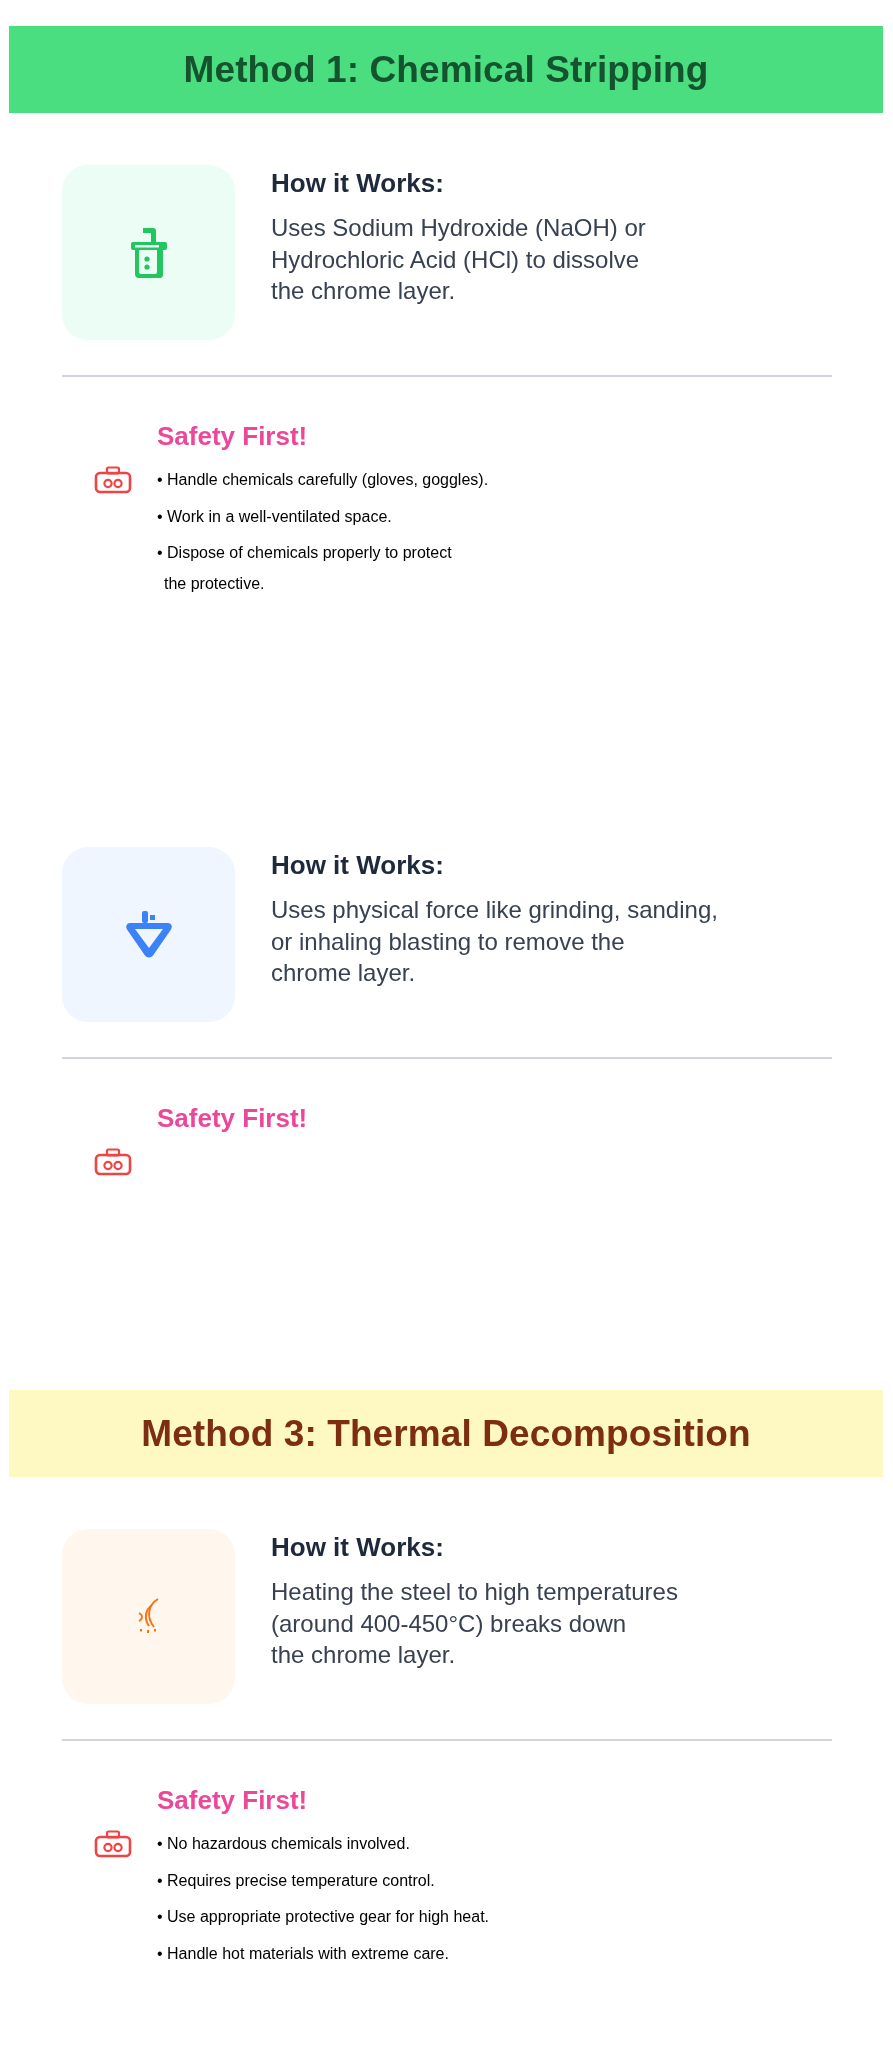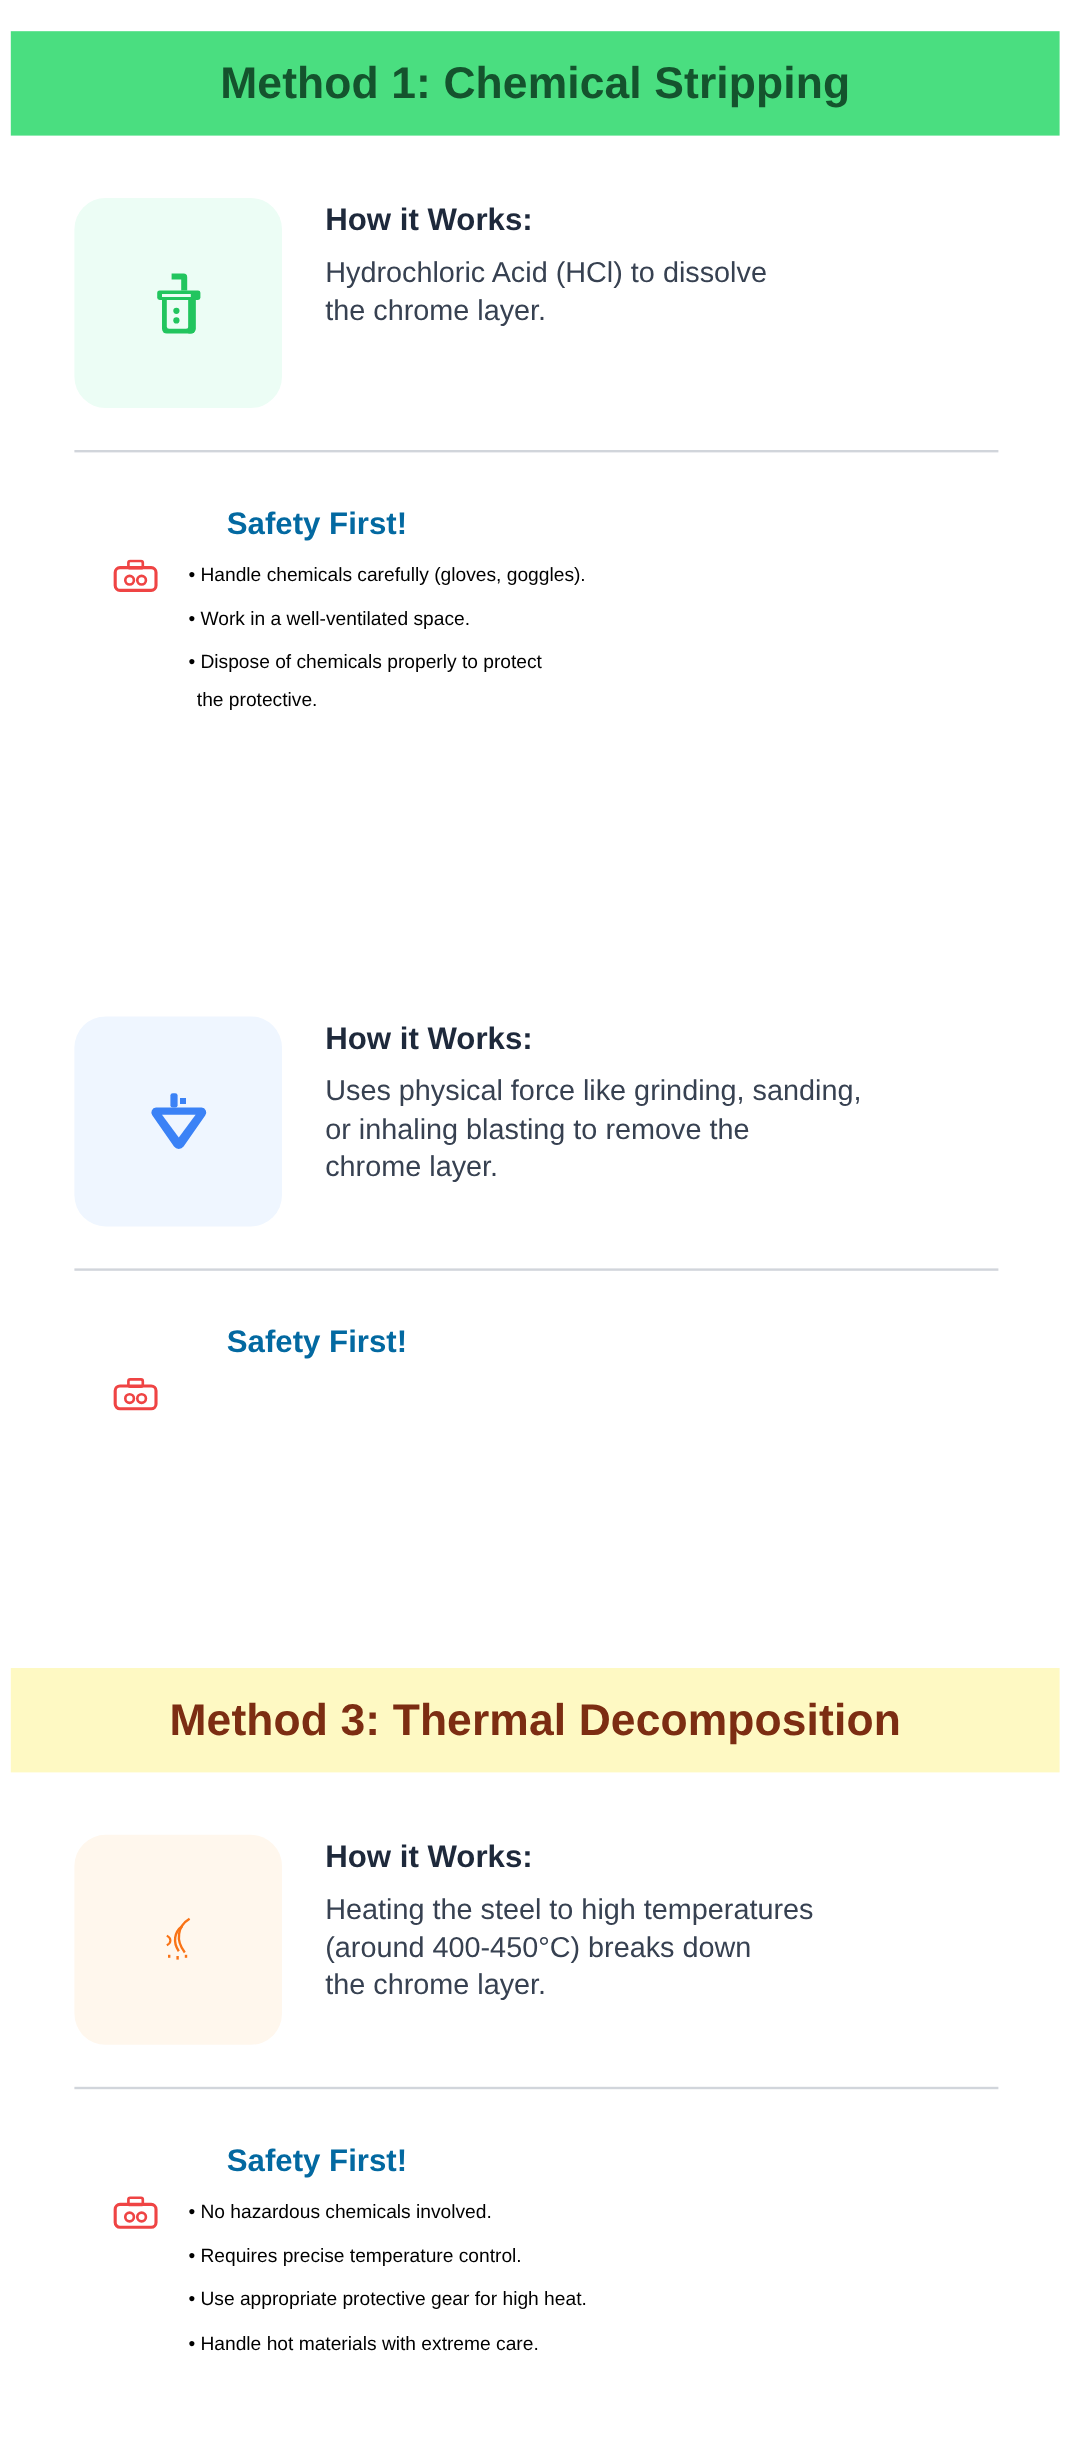--- a/index.html
+++ b/index.html
@@ -25,21 +25,21 @@
     font-size: 24px; line-height: 31.5px; color: #374151;
   }
   .how-body span { display: block; white-space: nowrap; }
   .divider {
     position: absolute; left: 62px; top: 349px; width: 770px; height: 2px;
     background: #d1d5db;
   }
   .safety-icon { position: absolute; left: 94px; top: 440px; }
   .safety-title {
     position: absolute; left: 157px; top: 395px;
-    font-size: 26px; font-weight: bold; color: #0369a1; margin-left: 32px;
+    font-size: 26px; font-weight: bold; color: #ec4899;
   }
   .safety-list {
     position: absolute; left: 157px; top: 438px; list-style: none;
     font-size: 16px; line-height: 31px; color: #000000;
   }
   .safety-list li { white-space: nowrap; margin-bottom: 5.5px; }
   .safety-list li span.cont { display: block; padding-left: 7px; }
 </style>
 </head>
 <body>
@@ -55,20 +55,21 @@
       <rect x="6" y="19" width="24" height="2.5" fill="#ecfdf5"></rect>
       <path d="M6 24 h28 v24 a4 4 0 0 1 -4 4 h-20 a4 4 0 0 1 -4 -4 z" fill="#22c55e"></path>
       <path d="M10 24 h18 v22 a2 2 0 0 1 -2 2 h-14 a2 2 0 0 1 -2 -2 z" fill="#ecfdf5"></path>
       <path d="M28 24 h6 v24 a4 4 0 0 1 -4 4 h-2 z" fill="#22c55e"></path>
       <circle cx="18" cy="33" r="2.6" fill="#22c55e"></circle>
       <circle cx="18" cy="41" r="2.6" fill="#22c55e"></circle>
     </svg>
   </div>
   <div class="how-title">How it Works:</div>
   <div class="how-body">
+    <span>Uses Sodium Hydroxide (NaOH) or</span>
     <span>Hydrochloric Acid (HCl) to dissolve</span>
     <span>the chrome layer.</span>
   </div>
   <div class="divider"></div>
   <svg class="safety-icon" width="38" height="28" viewBox="0 0 38 28">
     <rect x="13" y="1.5" width="12" height="6" rx="1.5" fill="none" stroke="#ef4444" stroke-width="2.2"></rect>
     <rect x="2" y="7" width="34" height="19" rx="4" fill="none" stroke="#ef4444" stroke-width="2.6"></rect>
     <circle cx="14" cy="17.5" r="3.6" fill="none" stroke="#ef4444" stroke-width="2.2"></circle>
     <circle cx="24" cy="17.5" r="3.6" fill="none" stroke="#ef4444" stroke-width="2.2"></circle>
   </svg>

